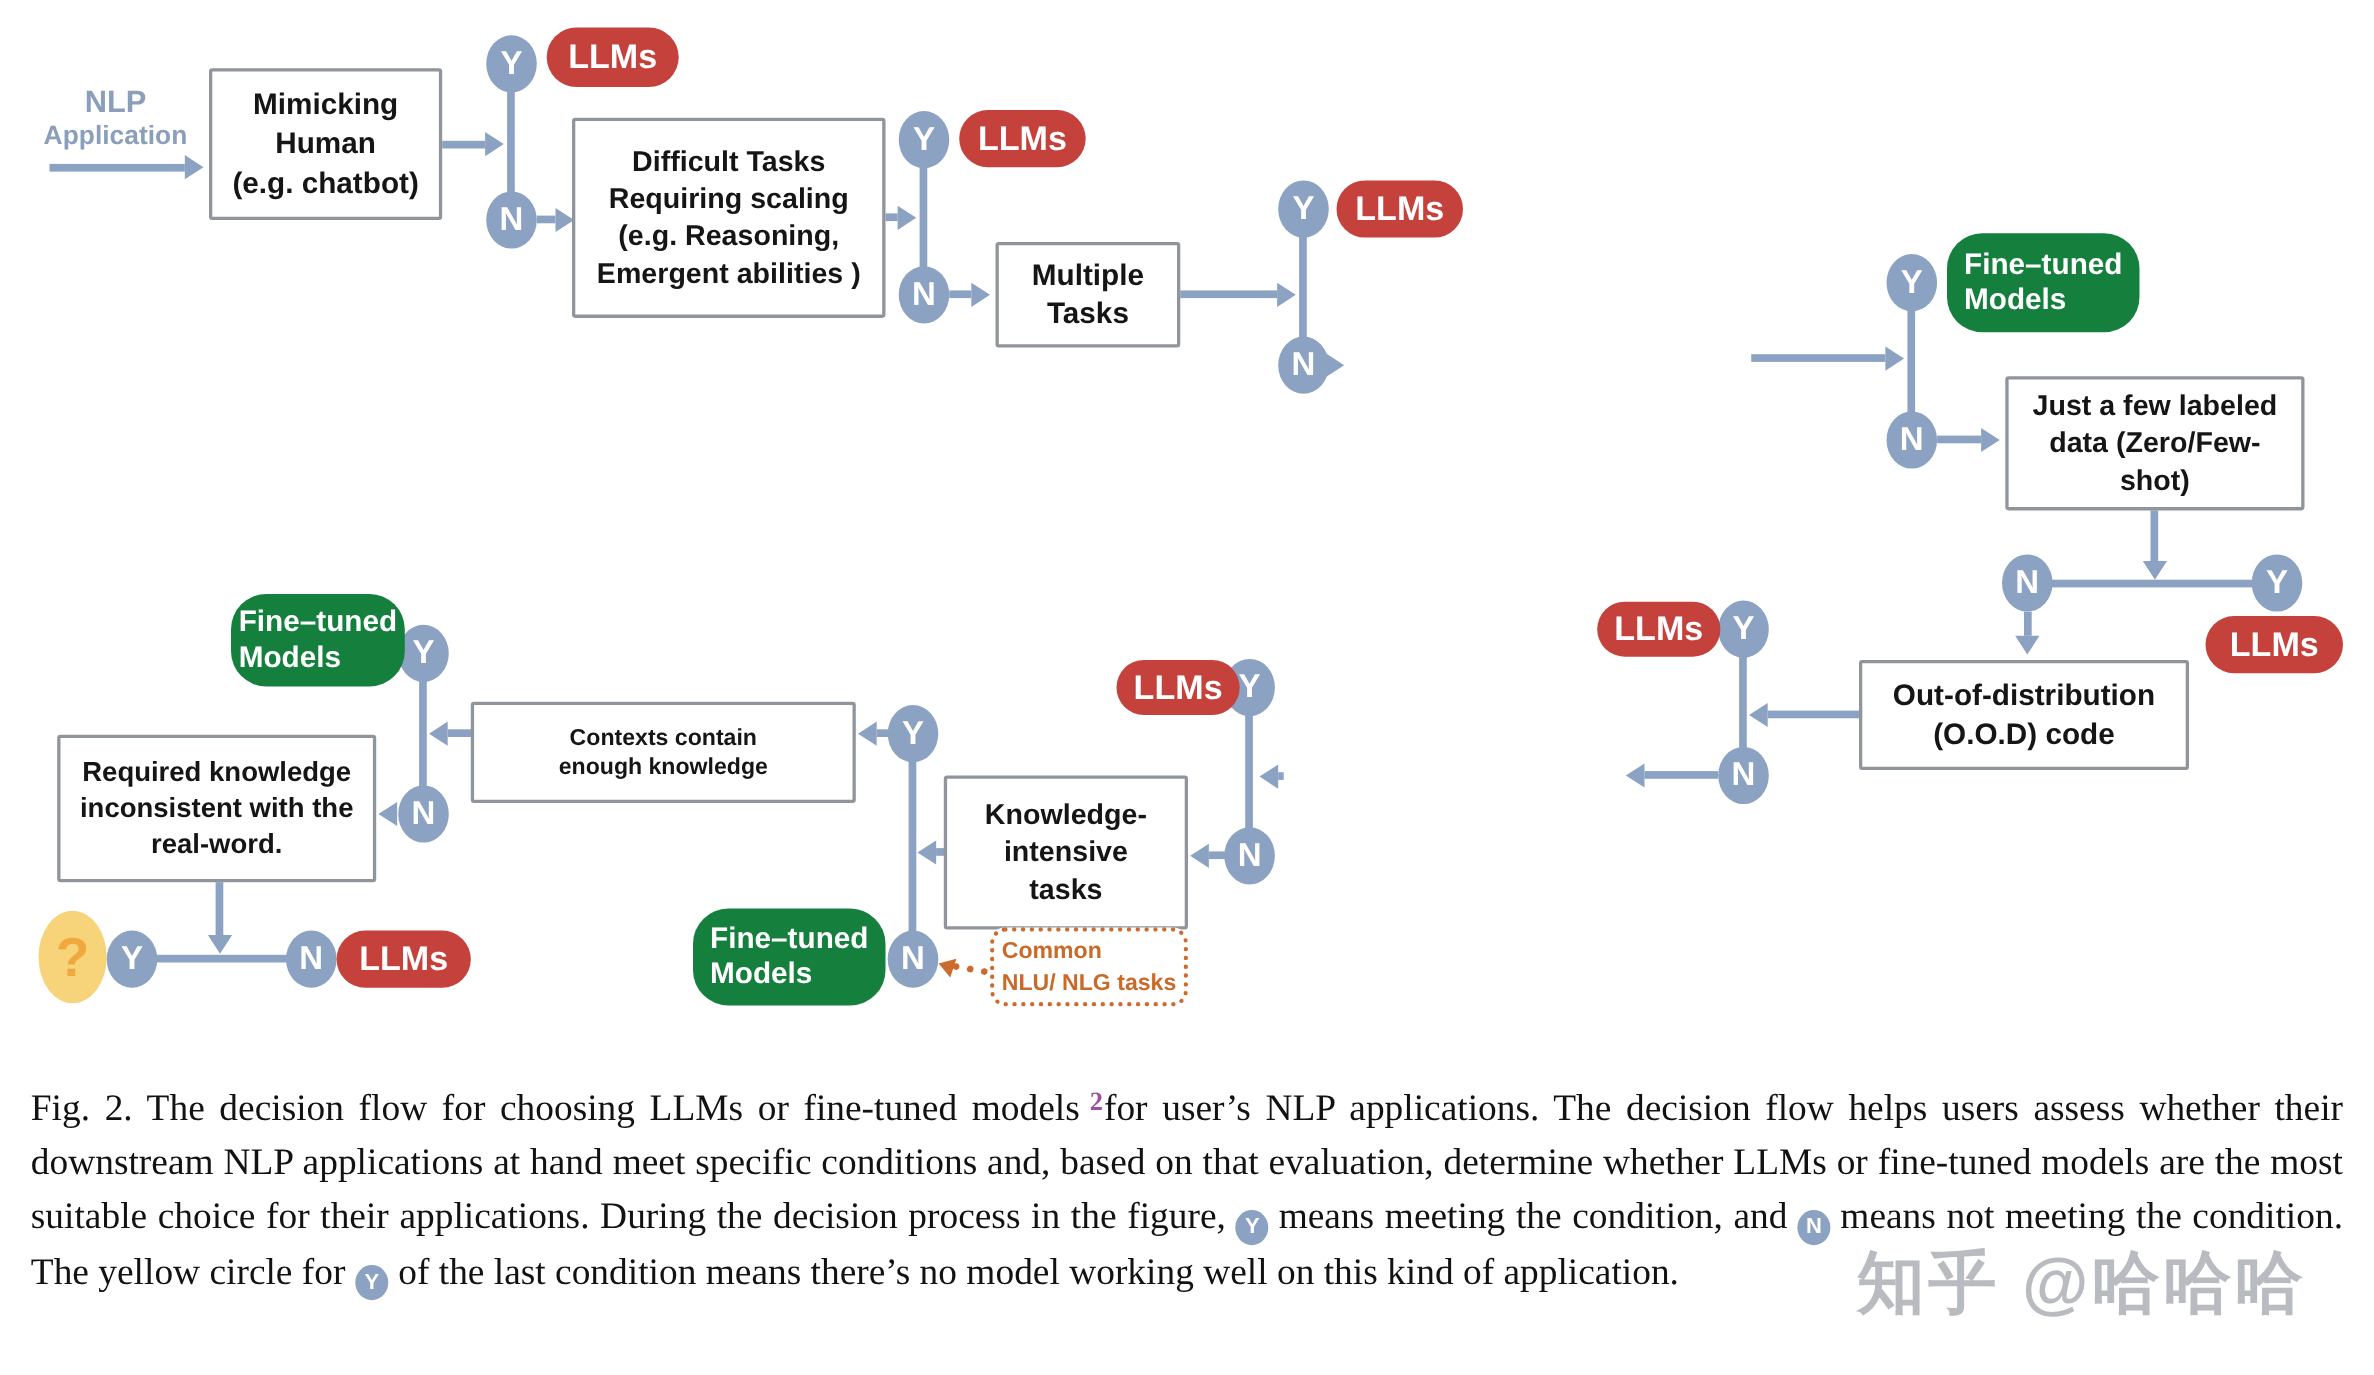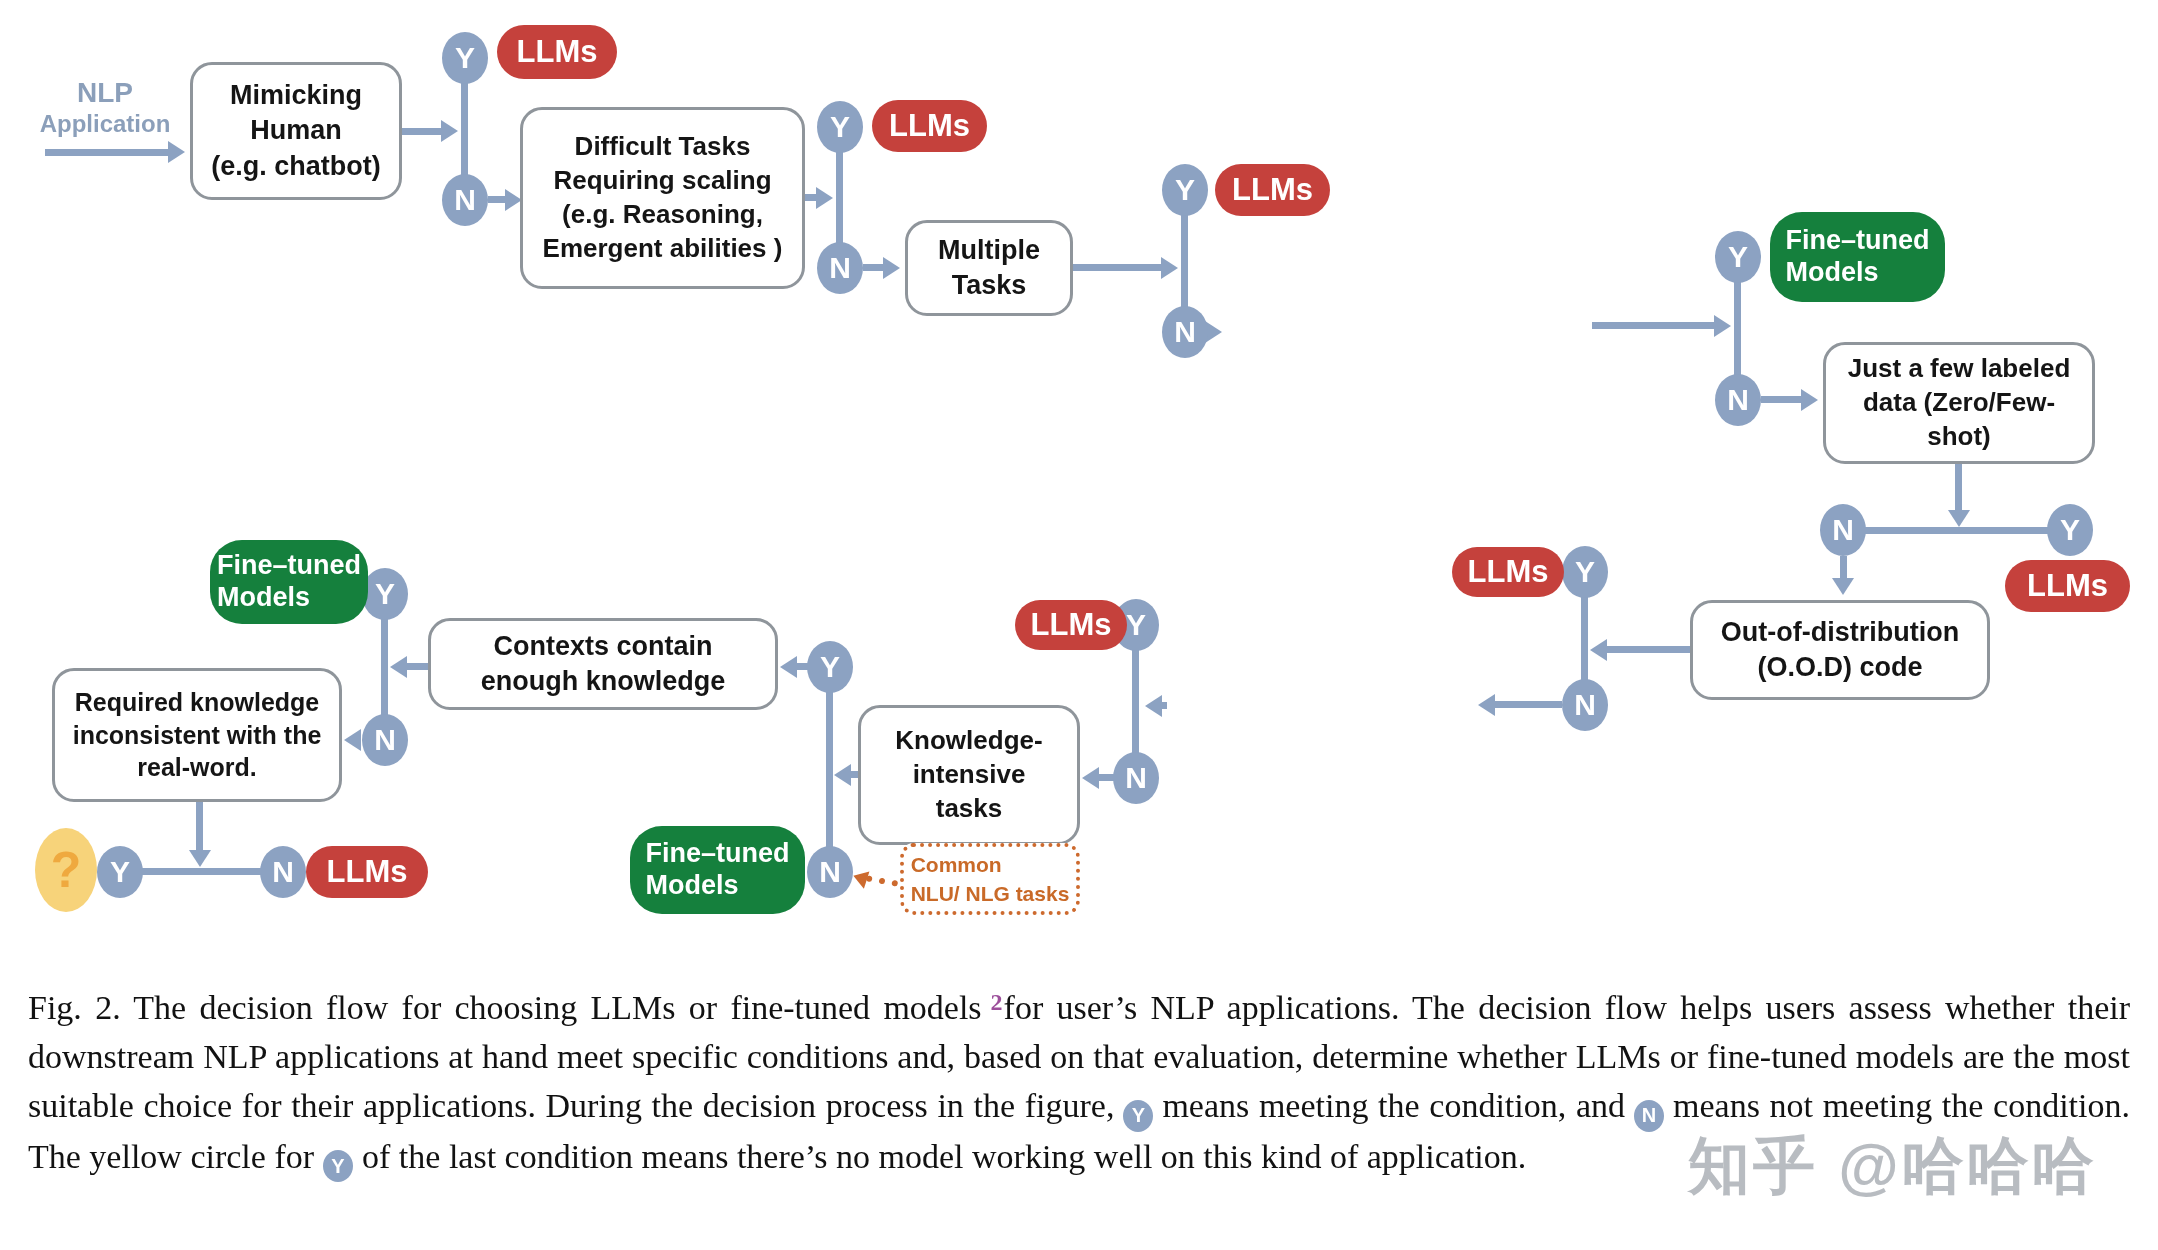--- a/index.html
+++ b/index.html
@@ -1,21 +1,21 @@
 <!DOCTYPE html>
 <html><head>
 <meta charset="utf-8">
 <style>
   html,body{margin:0;padding:0;background:#fff}
   body{width:2158px;height:1250px;position:relative;overflow:hidden;
        font-family:"Liberation Sans",sans-serif}
   .stage{position:absolute;left:0;top:0;width:2158px;height:960px}
   
   .node{position:absolute;display:flex;align-items:center;justify-content:center;
-        text-align:center;background:#fff;border:3.5px solid #8f959b;border-radius:22px;
+        text-align:center;background:#fff;border:3.5px solid #8f959b;border-radius:3px;
         font-weight:bold;color:#151515;white-space:pre-line;line-height:1.3;
         padding:2px 6px;box-sizing:border-box}
   
   .yn{position:absolute;width:46px;height:52px;border-radius:50%;background:#8ca2c2;
       color:#fff;font-weight:bold;font-size:30px;display:flex;align-items:center;
       justify-content:center}
   
   .pill{position:absolute;display:flex;align-items:center;justify-content:center;
         color:#fff;font-weight:bold;white-space:pre-line;
         border-radius:32px;line-height:1.18}
@@ -138,21 +138,21 @@
   <div class="node" style="left:905px;top:220px;width:168px;height:96px;font-size:27px">Multiple
 Tasks</div>
   <div class="node" style="left:1823px;top:342px;width:272px;height:122px;font-size:26px">Just a few labeled
 data (Zero/Few-
 shot)</div>
   <div class="node" style="left:1690px;top:600px;width:300px;height:100px;font-size:27px">Out-of-distribution
 (O.O.D) code</div>
   <div class="node" style="left:858px;top:705px;width:222px;height:140px;font-size:26px">Knowledge-
 intensive
 tasks</div>
-  <div class="node" style="left:428px;top:618px;width:350px;height:92px;font-size:27px">Contexts contain
+  <div class="node" style="left:428px;top:638px;width:350px;height:92px;font-size:21px">Contexts contain
 enough knowledge</div>
   <div class="node" style="left:52px;top:668px;width:290px;height:134px;font-size:25px">Required knowledge
 inconsistent with the
 real-word.</div>
 
   <div class="yn" style="left:442px;top:32px">Y</div>
   <div class="yn" style="left:442px;top:174px">N</div>
   <div class="yn" style="left:817px;top:101px">Y</div>
   <div class="yn" style="left:817px;top:242px">N</div>
   <div class="yn" style="left:1162px;top:164px">Y</div>

